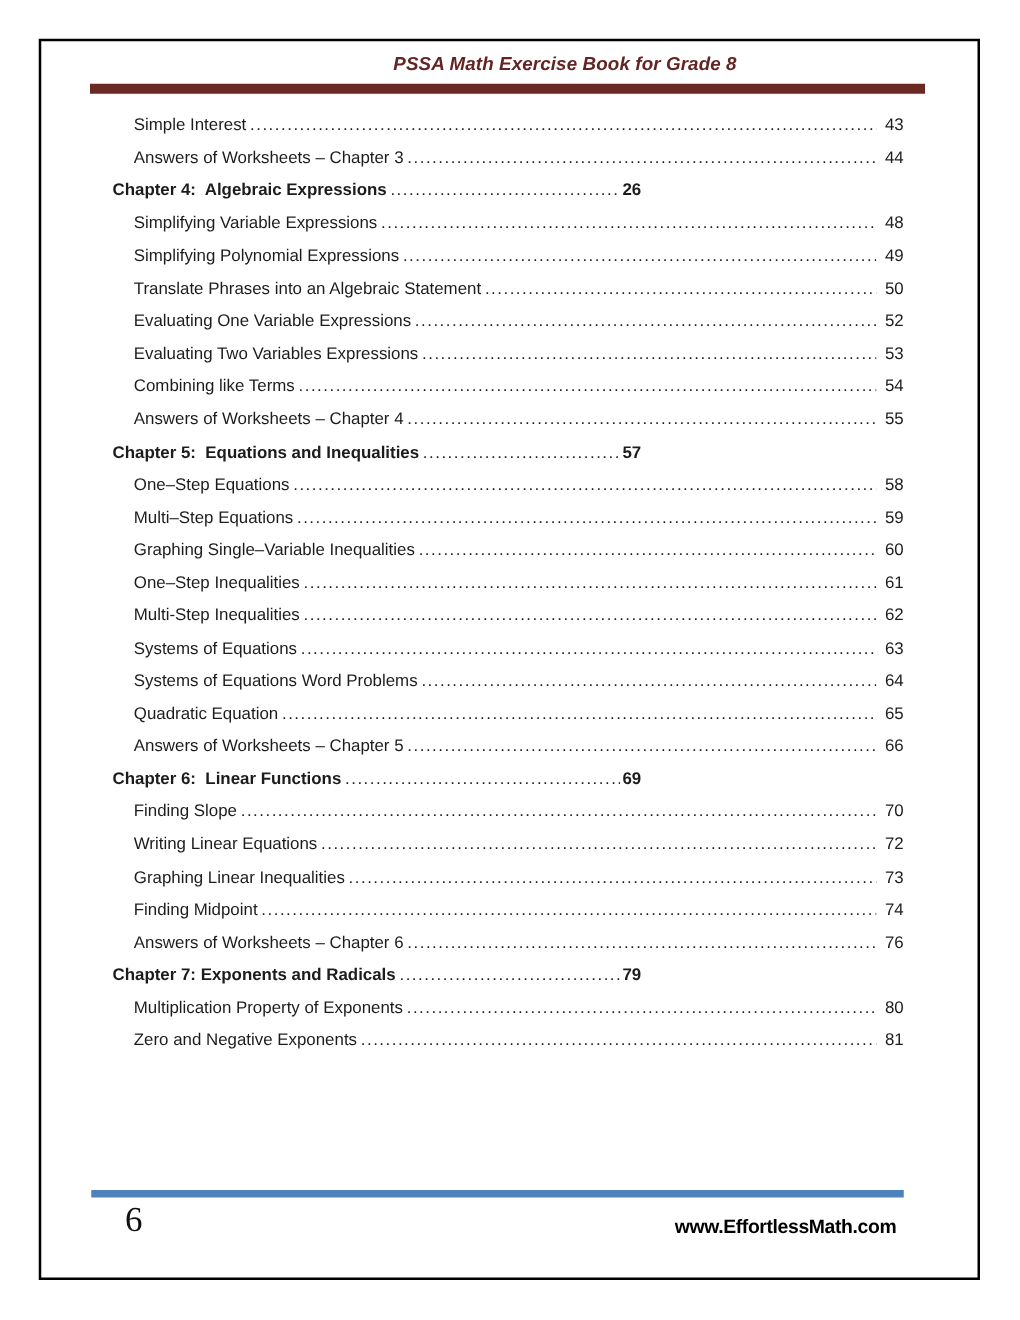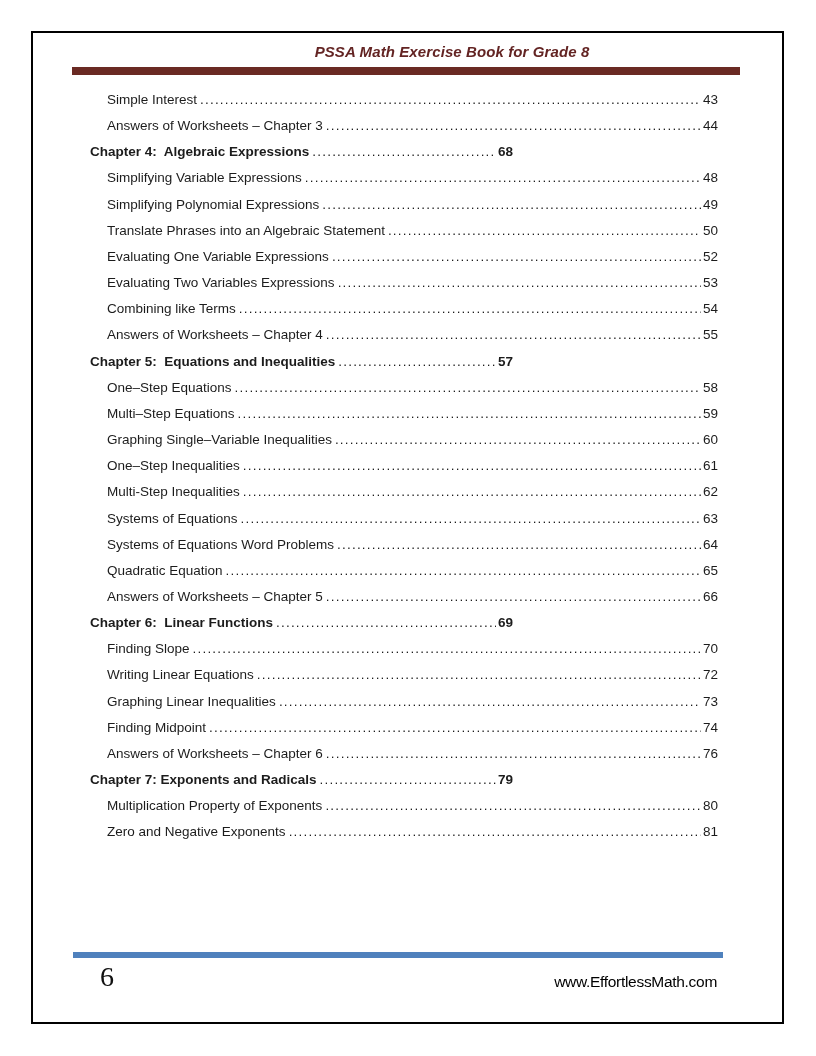--- a/index.html
+++ b/index.html
@@ -58,42 +58,42 @@
     margin: 0 2px 0 3px;
     min-width: 0;
   }
   .dots::after {
     content: "..................................................................................................................................................................................................................................................................";
     letter-spacing: 1.2px;
     font-weight: normal;
     color: #1c1c1c;
   }
   .page { white-space: nowrap; }
-  .row.entry .page { min-width: 20px; text-align: left; }
+  .row.entry .page { min-width: 20px; text-align: right; }
   .tail { flex: 0 0 210px; }
   .footer-bar {
     position: absolute;
     left: 73px; top: 952px;
     width: 650px; height: 6px;
     background: #4f81bd;
   }
   .footer-page-number {
     position: absolute;
     left: 100px; top: 961px;
     font-family: "Liberation Serif", serif;
     font-size: 28px;
     color: #111111;
   }
   .footer-website {
     position: absolute;
     left: 0; top: 973px;
     width: 717px;
     text-align: right;
     font-size: 15.5px;
-    font-weight: normal;
+    font-weight: bold;
     letter-spacing: -0.3px;
     color: #000000;
   }
 </style>
 </head>
 <body>
 
 <div class="frame"></div>
 
 <div class="header-title">PSSA Math Exercise Book for Grade 8</div>
@@ -107,21 +107,21 @@
       <span class="page">43</span>
     </div>
     <div class="row entry">
       <span class="label">Answers of Worksheets – Chapter 3</span>
       <span class="dots"></span>
       <span class="page">44</span>
     </div>
     <div class="row chapter">
       <span class="label">Chapter 4:  Algebraic Expressions</span>
       <span class="dots"></span>
-      <span class="page">68</span>
+      <span class="page">26</span>
       <span class="tail"></span>
     </div>
     <div class="row entry">
       <span class="label">Simplifying Variable Expressions</span>
       <span class="dots"></span>
       <span class="page">48</span>
     </div>
     <div class="row entry">
       <span class="label">Simplifying Polynomial Expressions</span>
       <span class="dots"></span>

